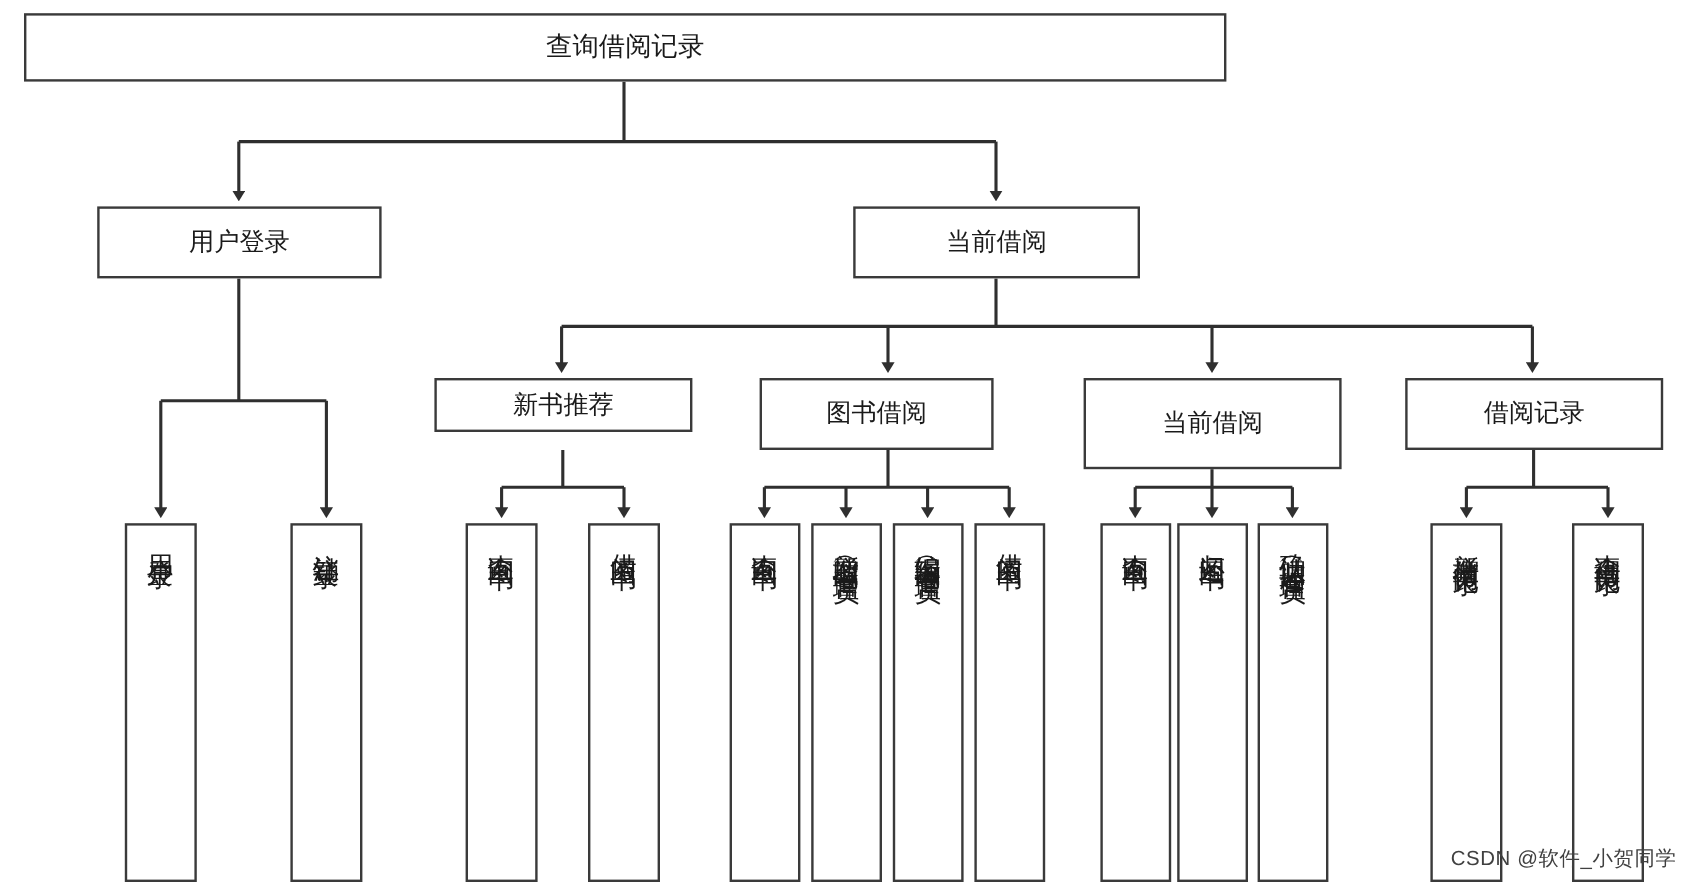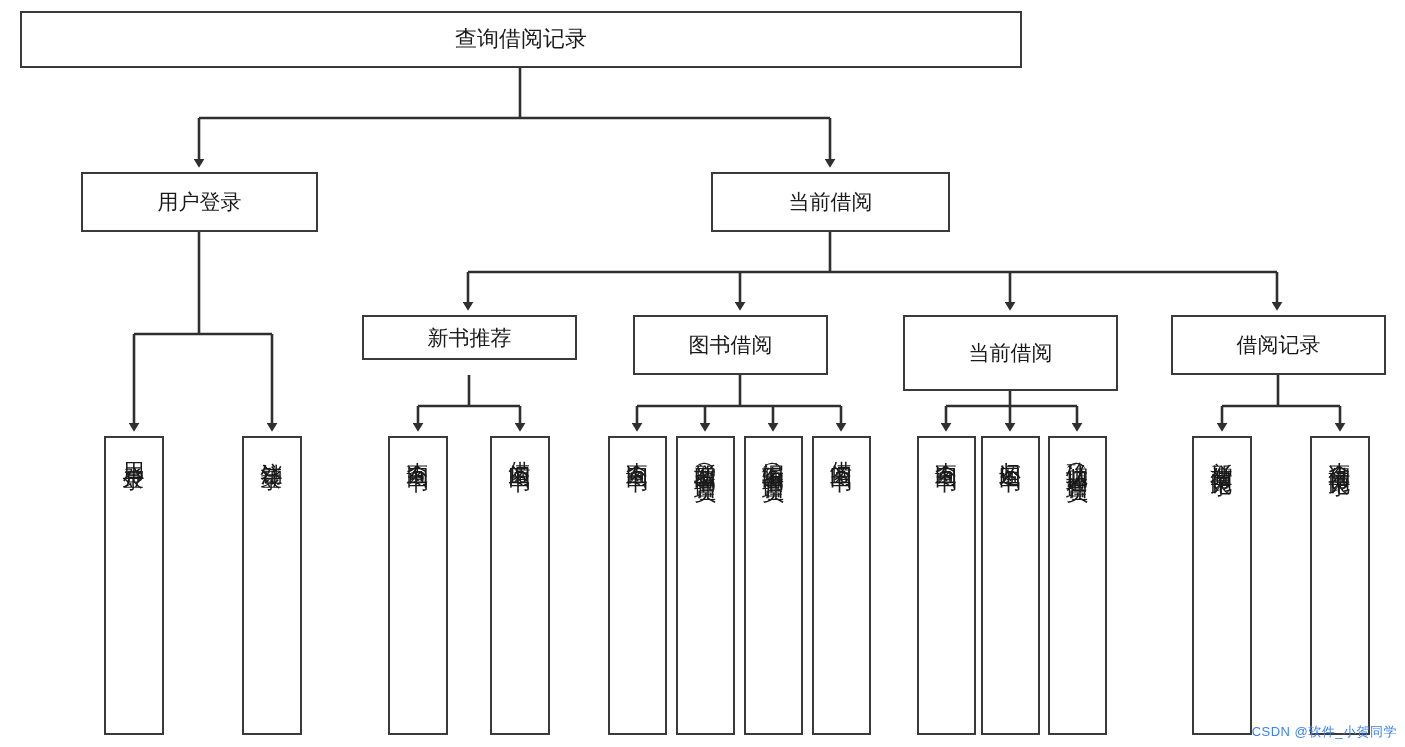--- a/index.html
+++ b/index.html
@@ -43,23 +43,23 @@
     font-size:22px;
     letter-spacing:3px;
     line-height:1.05;
     white-space:normal;
   }
   .v-node.tall .lbl{ font-size:22px; }
 
   .watermark{
     position:absolute;
     right:8px;
-    bottom:6px;
-    font-size:13px;
-    color:#3b82f6;
+    bottom:20px;
+    font-size:17px;
+    color:#404040;
     letter-spacing:.5px;
     white-space:nowrap;
     pointer-events:none;
   }
 </style>
 </head>
 <body>
 
 <div id="stage">
 

